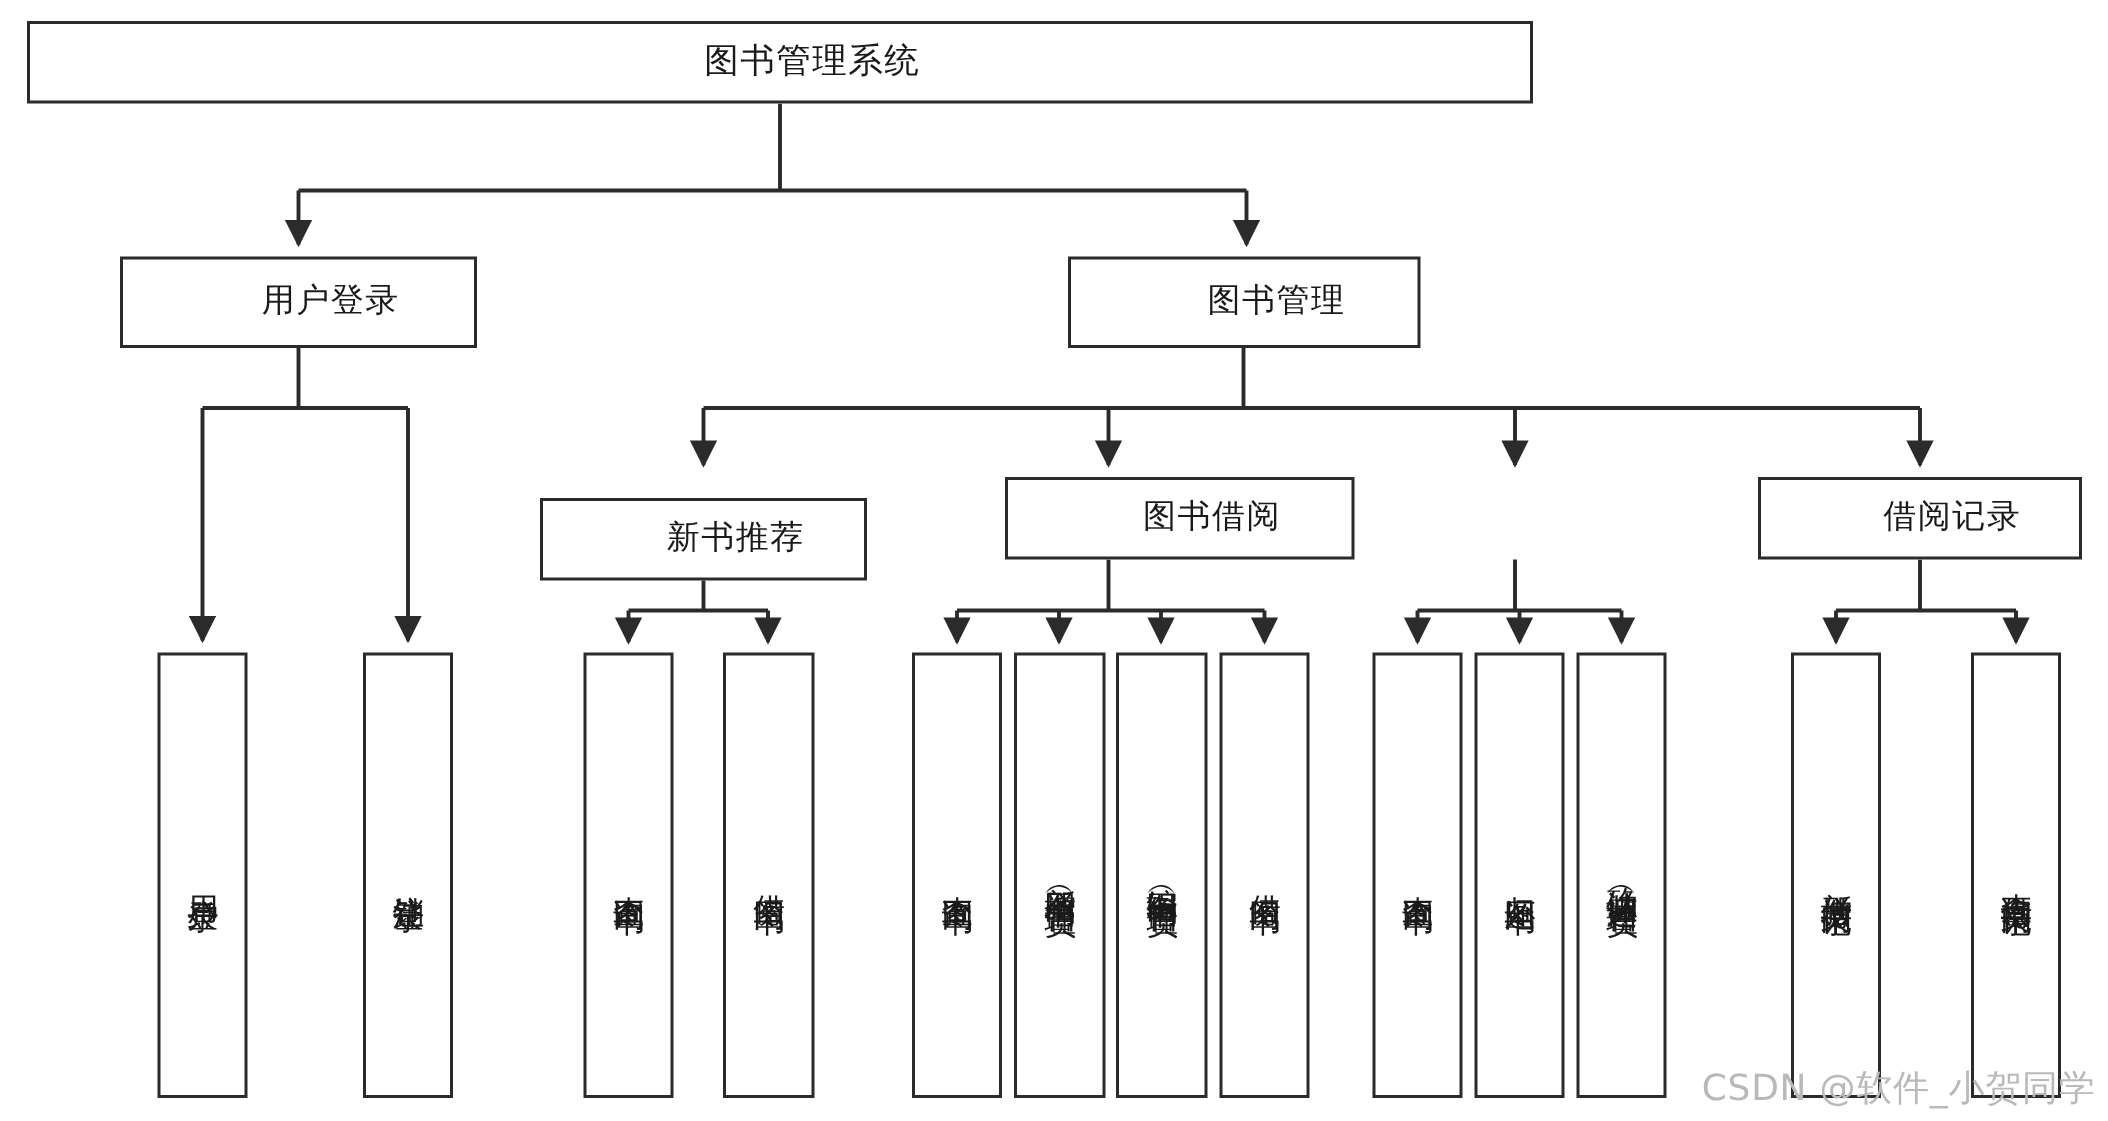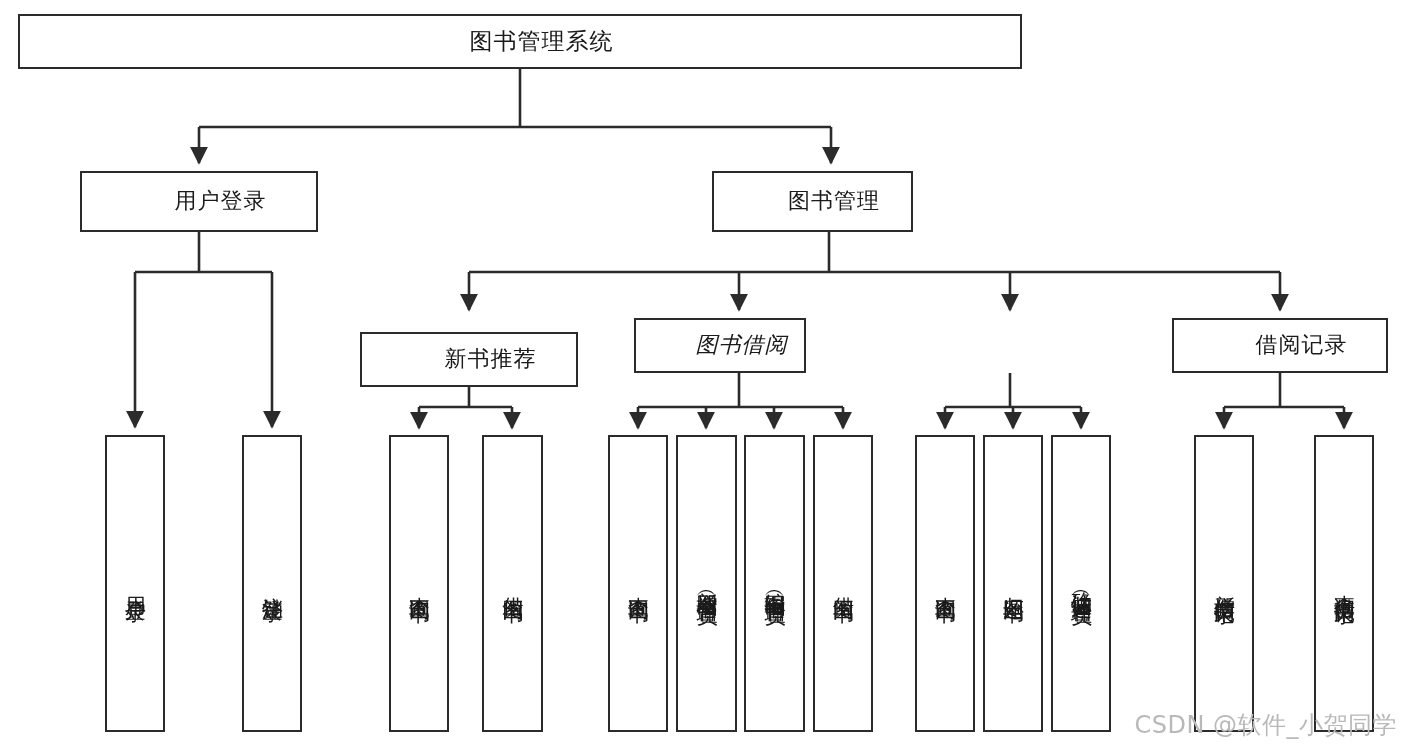--- a/index.html
+++ b/index.html
@@ -127,28 +127,28 @@
     </g>
   </svg>
 
   <div class="node horiz root" style="left: 18px; top: 14px; width: 1004px; height: 55px;">
     <span>图书管理系统</span>
   </div>
 
   <div class="node horiz" style="left: 80px; top: 171px; width: 238px; height: 61px;">
     <span>用户登录</span>
   </div>
-  <div class="node horiz" style="left: 712px; top: 171px; width: 201px; height: 61px;">
+  <div class="node horiz" style="left: 712px; top: 171px; width: 235px; height: 61px;">
     <span>图书管理</span>
   </div>
 
   <div class="node horiz" style="left: 360px; top: 318px; width: 218px; height: 55px; margin-top: 14px;">
     <span>新书推荐</span>
   </div>
-  <div class="node horiz" style="left: 634px; top: 318px; width: 172px; height: 55px; font-style: italic;">
+  <div class="node horiz" style="left: 670px; top: 318px; width: 233px; height: 55px;">
     <span>图书借阅</span>
   </div>
   <div class="node horiz" style="left: 1172px; top: 318px; width: 216px; height: 55px;">
     <span>借阅记录</span>
   </div>
 
   <div class="node leaf" style="left: 105px; top: 435px; width: 60px; height: 297px;">
     <span class="vtext">用户登录</span>
   </div>
   <div class="node leaf" style="left: 242px; top: 435px; width: 60px; height: 297px;">

